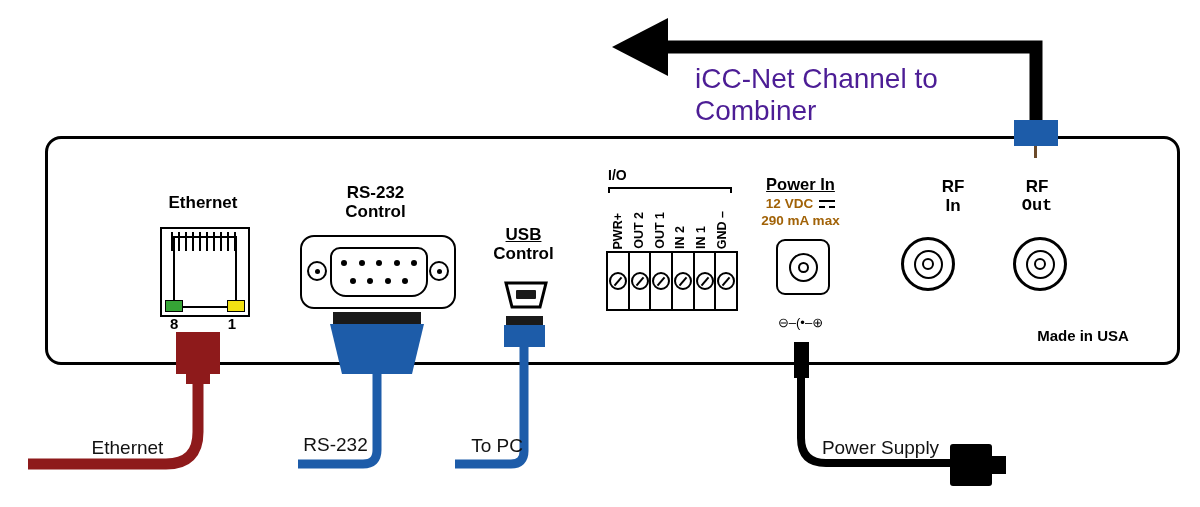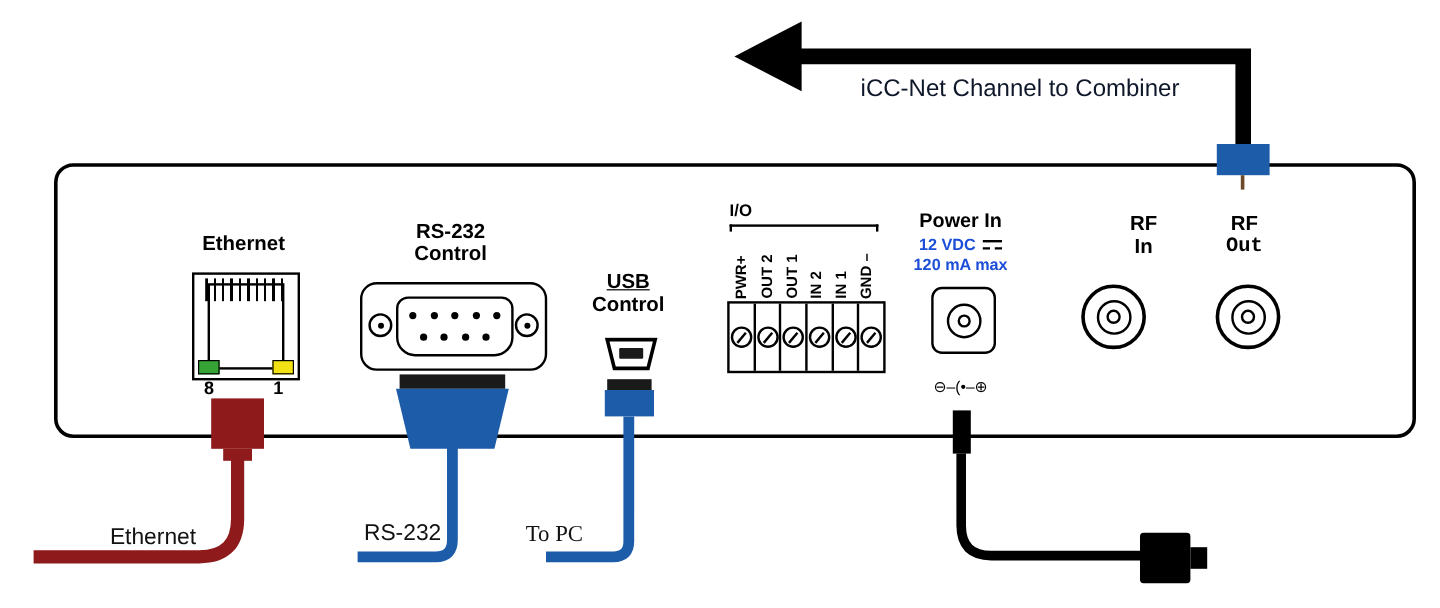--- a/index.html
+++ b/index.html
@@ -3,23 +3,23 @@
 <meta charset="utf-8">
 <style>
   html,body{margin:0;padding:0;background:#fff;font-family:"Liberation Sans",sans-serif;}
   .canvas{position:relative;width:1200px;height:507px;background:#fff;overflow:hidden;}
 
   
   .panel{position:absolute;left:45px;top:136px;width:1129px;height:223px;
          border:3px solid #000;border-radius:16px;background:#fff;z-index:1;}
 
   .section-title{position:absolute;text-align:center;font-weight:bold;font-size:17px;line-height:19px;color:#000;}
-  .small-spec{position:absolute;text-align:center;font-weight:bold;font-size:13.5px;line-height:16px;color:#1d4ed8;}
+  .small-spec{position:absolute;text-align:center;font-weight:bold;font-size:13.5px;line-height:16px;color:#a16207;}
   .cable-label{position:absolute;z-index:10;font-size:19px;color:#121212;text-align:center;}
-  .arrow-label{position:absolute;z-index:10;font-size:20px;color:#0f172a;text-align:center;}
+  .arrow-label{position:absolute;z-index:10;font-size:28px;color:#4c1d95;}
 
   
   .rj45{position:absolute;left:112px;top:88px;width:86px;height:86px;border:2.5px solid #000;background:#fff;}
   .rj45-cavity{position:absolute;left:11px;right:11px;top:7px;bottom:7px;border:2px solid #000;}
   .rj45-pins{position:absolute;top:3px;left:9px;right:9px;height:19px;
              background:repeating-linear-gradient(90deg,#000 0 2px,transparent 2px 7px);}
   .led{position:absolute;bottom:3px;width:16px;height:10px;border:1.5px solid #000;}
   .led-green{left:3px;background:#35a435;}
   .led-yellow{right:3px;background:#f2e113;}
   .pin-numbers{position:absolute;left:112px;top:176px;width:86px;display:flex;justify-content:space-between;
@@ -154,25 +154,25 @@
           <div class="screw"></div>
         </div>
       <div class="terminal-cell">
           <div class="screw"></div>
         </div>
       <div class="terminal-cell">
           <div class="screw"></div>
         </div>
     </div>
 
-    <div class="section-title" style="left:690px;top:36px;width:125px;font-size:16.5px;">Power In</div>
+    <div class="section-title" style="left:690px;top:36px;width:125px;font-size:16.5px;text-decoration:underline;">Power In</div>
     <div class="small-spec" style="left:690px;top:57px;width:125px;">
       <span>12 VDC</span><span class="dc-symbol"></span>
     </div>
-    <div class="small-spec" style="left:690px;top:74px;width:125px;">120 mA max</div>
+    <div class="small-spec" style="left:690px;top:74px;width:125px;">290 mA max</div>
     <div class="barrel">
       <div class="barrel-ring">
         <div class="barrel-pin"></div>
       </div>
     </div>
     <div class="polarity">⊖–(•–⊕</div>
 
     <div class="section-title" style="left:860px;top:38px;width:90px;">
       <span style="display:block;">RF</span>
       <span style="display:block;">In</span>
@@ -186,20 +186,21 @@
     <div class="section-title" style="left:940px;top:38px;width:98px;">
       <span style="display:block;">RF</span>
       <span style="display:block;font-family:Liberation Mono, monospace;">Out</span>
     </div>
     <div class="fcon" style="left:965px;top:98px;">
       <div class="fcon-mid">
         <div class="fcon-pin"></div>
       </div>
     </div>
 
+    <div class="made-in">Made in USA</div>
   </div>
 
   <svg class="cable-layer" width="1200" height="507" viewBox="0 0 1200 507">
 
     <polygon points="612,47 668,18 668,76" fill="#000000"></polygon>
     <path d="M660,47 L1036,47 L1036,122" stroke="#000000" stroke-width="13" fill="none"></path>
     <rect x="1014" y="120" width="44" height="26" fill="#1d5ca9"></rect>
     <rect x="1034" y="146" width="3" height="12" fill="#6b4a2a"></rect>
 
     <rect x="176" y="332" width="44" height="42" fill="#8e1a1b"></rect>
@@ -216,14 +217,15 @@
 
     <rect x="794" y="342" width="15" height="36" fill="#000000"></rect>
     <path d="M801,378 L801,438 Q801,463 826,463 L952,463" stroke="#000000" stroke-width="8" fill="none"></path>
     <rect x="950" y="444" width="42" height="42" rx="3" fill="#000000"></rect>
     <rect x="992" y="456" width="14" height="18" fill="#000000"></rect>
   </svg>
 
   <div class="arrow-label" style="left:695px;top:63px;width:310px;">iCC-Net Channel to Combiner</div>
   <div class="cable-label" style="left:55px;top:437px;width:145px;">Ethernet</div>
   <div class="cable-label" style="left:288px;top:434px;width:95px;">RS-232</div>
-  <div class="cable-label" style="left:417px;top:435px;width:90px;font-family:Liberation Serif, serif;">To PC</div>
+  <div class="cable-label" style="left:452px;top:435px;width:90px;">To PC</div>
+  <div class="cable-label" style="left:808px;top:437px;width:145px;">Power Supply</div>
 </div>
 
 </body></html>

